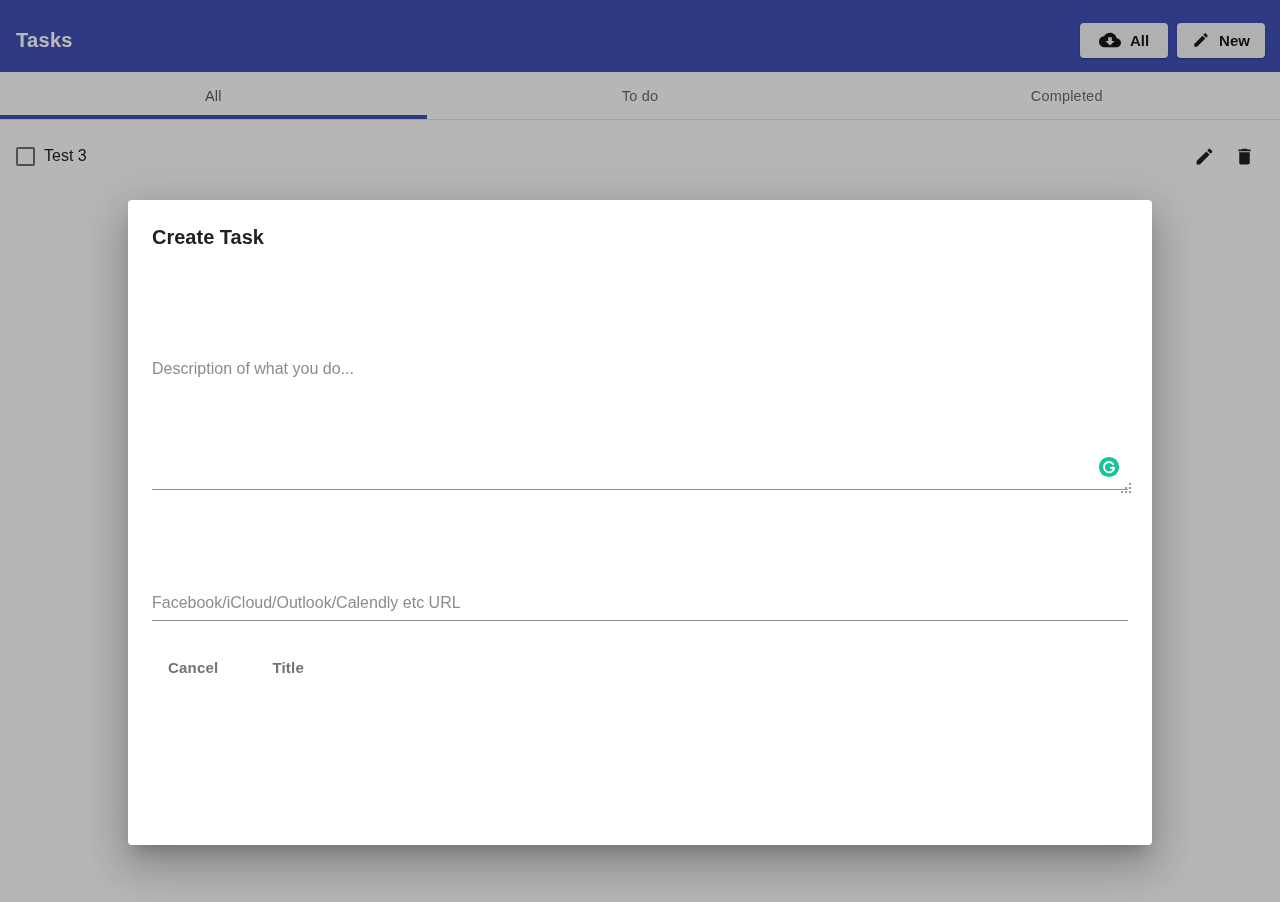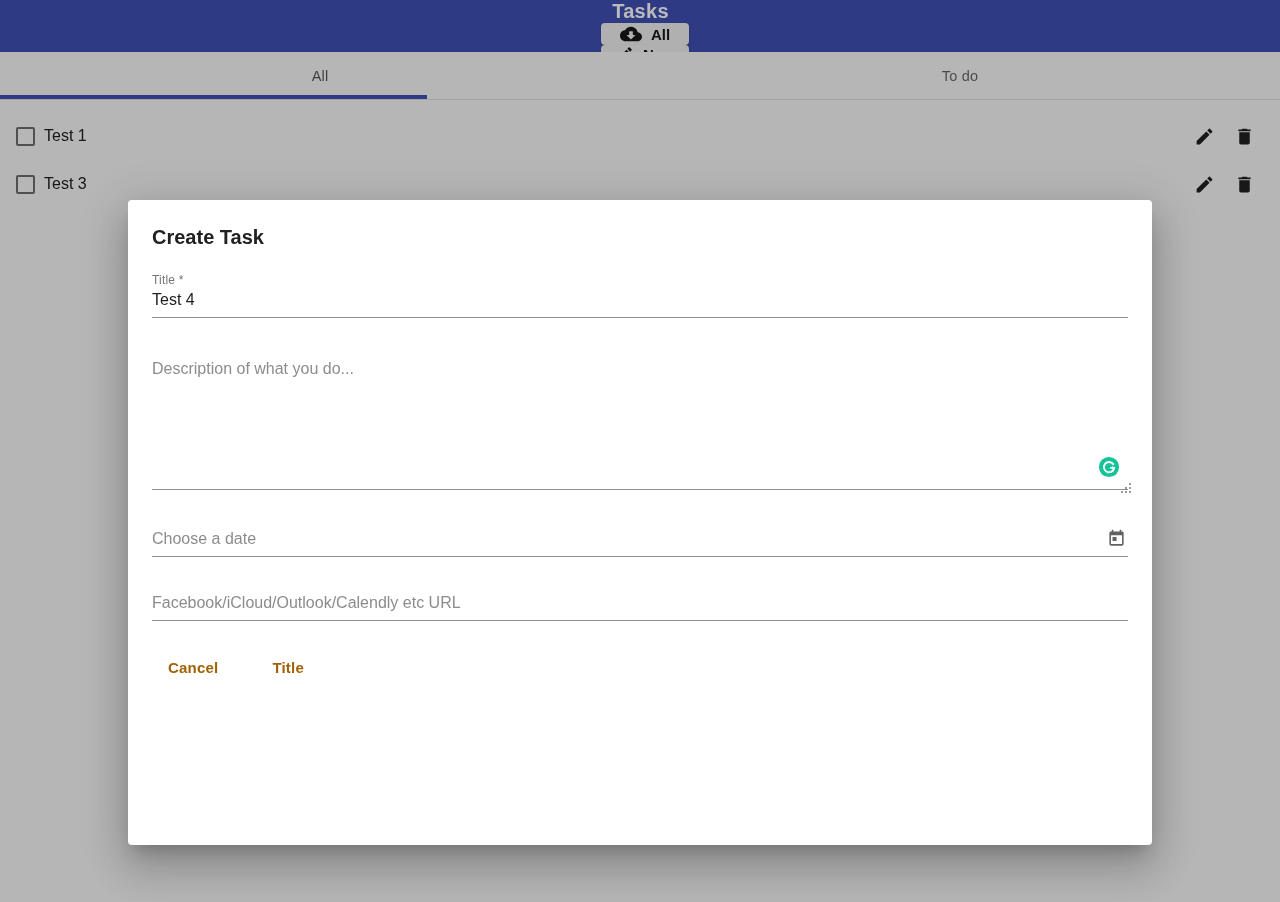--- a/index.html
+++ b/index.html
@@ -7,27 +7,26 @@
   body {
     font-family: "Liberation Sans", "DejaVu Sans", sans-serif;
     background: #fafafa;
     position: relative;
   }
 
   
   .app { position: absolute; inset: 0; background: #fafafa; }
 
   .topbar {
-    height: 52px;
+    height: 72px;
     background: #3f51b5;
     display: flex;
     align-items: center;
-    padding: 0 15px 0 16px;
+    padding: 8px 15px 0 16px;
     box-shadow: 0 2px 4px rgba(0,0,0,.2);
-    flex-direction: column;
   }
   .app-title {
     color: #ffffff;
     font-size: 20px;
     font-weight: 700;
     letter-spacing: .3px;
   }
   .topbar-spacer { flex: 1; }
   .topbar-btn {
     height: 35px;
@@ -230,21 +229,21 @@
     top: 450px;
     display: flex;
     align-items: center;
   }
   .dlg-btn {
     border: none;
     background: transparent;
     font-family: inherit;
     font-size: 15px;
     font-weight: 600;
-    color: #a16207;
+    color: #737373;
     padding: 9px 16px;
     border-radius: 4px;
     cursor: pointer;
     letter-spacing: .2px;
   }
   .dlg-btn + .dlg-btn { margin-left: 22px; }
 </style>
 </head>
 <body>
 
@@ -269,44 +268,26 @@
             <path d="M3 17.25V21h3.75L17.81 9.94l-3.75-3.75L3 17.25zM20.71 7.04c.39-.39.39-1.02 0-1.41l-2.34-2.34c-.39-.39-1.02-.39-1.41 0l-1.83 1.83 3.75 3.75 1.83-1.83z"></path>
           </svg>
       </span>
       <span>New</span>
     </button>
   </div>
 
   <div class="tabs">
     <div class="tab active">All</div>
     <div class="tab">To do</div>
+    <div class="tab">Completed</div>
     <div class="tab-indicator"></div>
   </div>
 
   <div class="task-list">
 
-    <div class="task-row">
-      <span class="checkbox"></span>
-      <span class="task-label">Test 1</span>
-      <span class="row-spacer"></span>
-      <button class="icon-btn">
-        <span>
-            <svg width="21" height="21" viewBox="0 0 24 24" fill="#212121">
-              <path d="M3 17.25V21h3.75L17.81 9.94l-3.75-3.75L3 17.25zM20.71 7.04c.39-.39.39-1.02 0-1.41l-2.34-2.34c-.39-.39-1.02-.39-1.41 0l-1.83 1.83 3.75 3.75 1.83-1.83z"></path>
-            </svg>
-          </span>
-      </button>
-      <button class="icon-btn">
-        <span>
-            <svg width="21" height="21" viewBox="0 0 24 24" fill="#212121">
-              <path d="M6 19c0 1.1.9 2 2 2h8c1.1 0 2-.9 2-2V7H6v12zM19 4h-3.5l-1-1h-5l-1 1H5v2h14V4z"></path>
-            </svg>
-          </span>
-      </button>
-    </div>
 
 
     <div class="task-row">
       <span class="checkbox"></span>
       <span class="task-label">Test 3</span>
       <span class="row-spacer"></span>
       <button class="icon-btn">
         <span>
             <svg width="21" height="21" viewBox="0 0 24 24" fill="#212121">
               <path d="M3 17.25V21h3.75L17.81 9.94l-3.75-3.75L3 17.25zM20.71 7.04c.39-.39.39-1.02 0-1.41l-2.34-2.34c-.39-.39-1.02-.39-1.41 0l-1.83 1.83 3.75 3.75 1.83-1.83z"></path>
@@ -324,45 +305,33 @@
 
   </div>
 </div>
 
 <div class="backdrop"></div>
 
 <div class="dialog">
 
   <div class="dialog-title">Create Task</div>
 
-  <div class="field f-title">
-    <label class="field-label">Title *</label>
-    <input class="text-input" type="text" value="Test 4" style="">
-  </div>
 
   <div class="field f-desc">
     <textarea placeholder="Description of what you do..." style=""></textarea>
     <span class="grammarly-badge">
       <svg width="22" height="22" viewBox="0 0 24 24">
         <circle cx="12" cy="12" r="11" fill="#15c39a"></circle>
         <path d="M16.6 8.9 A5.6 5.6 0 1 0 17.6 12.9 L13.9 12.9" fill="none" stroke="#ffffff" stroke-width="2" stroke-linecap="round"></path>
         <path d="M15.6 10.8 L18.4 12.8 L15.2 14.5 Z" fill="#ffffff"></path>
       </svg>
     </span>
     <span class="resize-grip"></span>
   </div>
 
-  <div class="field f-date">
-    <input class="text-input" type="text" placeholder="Choose a date" style="">
-    <button class="cal-btn">
-      <svg width="19" height="19" viewBox="0 0 24 24" fill="#616161">
-          <path d="M19 3h-1V1h-2v2H8V1H6v2H5c-1.11 0-1.99.9-1.99 2L3 19c0 1.1.89 2 2 2h14c1.1 0 2-.9 2-2V5c0-1.1-.9-2-2-2zm0 16H5V8h14v11zM7 10h5v5H7z"></path>
-        </svg>
-    </button>
-  </div>
 
   <div class="field f-url">
     <input class="text-input" type="text" placeholder="Facebook/iCloud/Outlook/Calendly etc URL" style="">
   </div>
 
   <div class="dialog-actions">
     <button class="dlg-btn">Cancel</button>
     <button class="dlg-btn">Title</button>
   </div>
 

